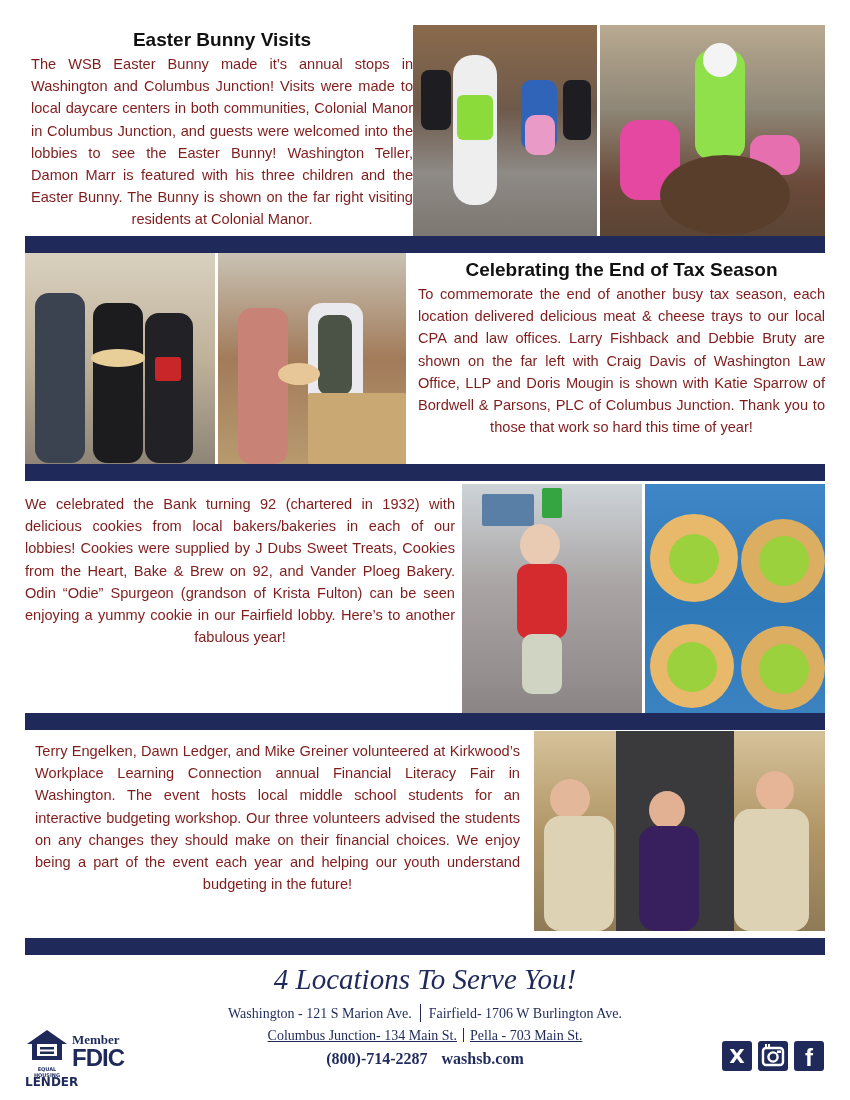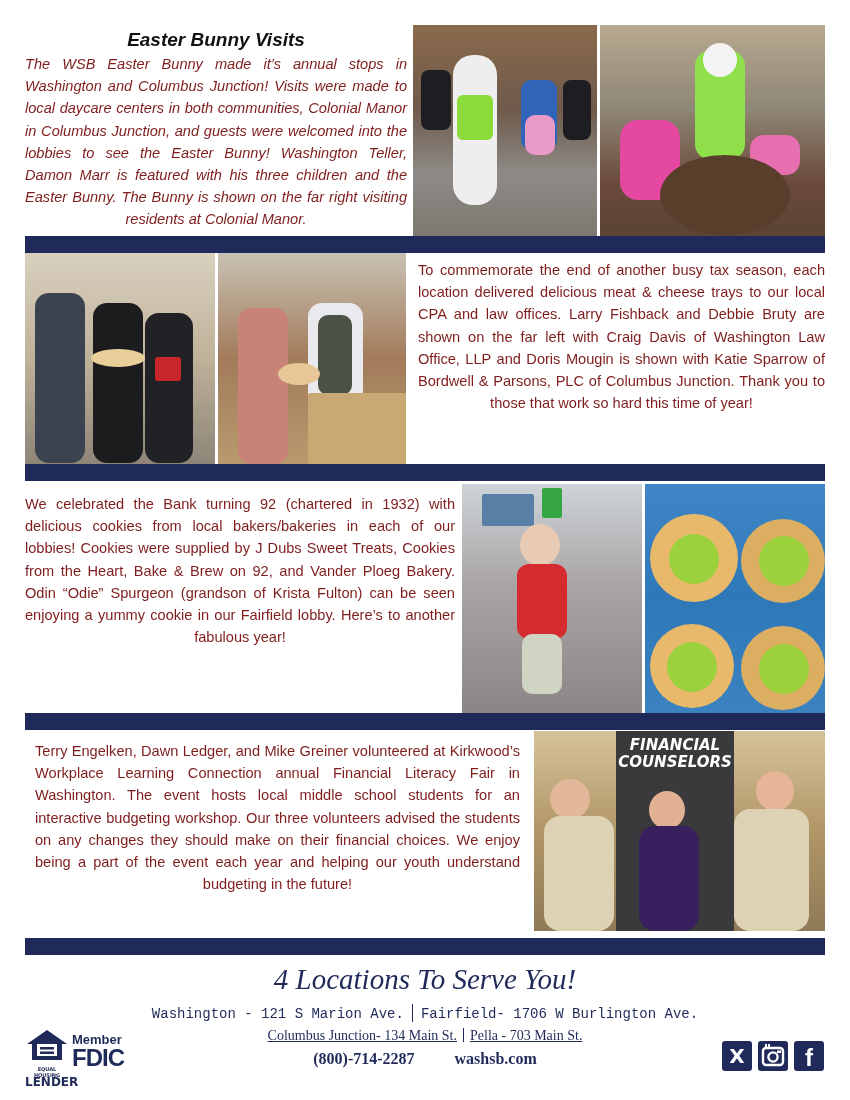--- a/index.html
+++ b/index.html
@@ -23,33 +23,33 @@
   .t-kid { background: linear-gradient(180deg, #cdd3d8 0%, #a9a4a3 45%, #8c8586 100%); }
   .t-cookies { background: linear-gradient(180deg, #3f86c6 0%, #2f78b8 50%, #3a82c0 100%); }
   .t-fin { background: linear-gradient(180deg, #d6c29a 0%, #b19667 50%, #8f7a57 100%); }
 
   .shape { position: absolute; border-radius: 50%; }
 
   .footer-title { position: absolute; top: 963px; left: 0; width: 850px; text-align: center; font-family: "Liberation Serif", serif; font-style: italic; font-size: 29px; color: #1f2a5a; }
   .footer-line { position: absolute; left: 0; width: 850px; text-align: center; font-family: "Liberation Serif", serif; font-size: 14px; color: #1f2a5a; }
   .footer-line .sep { display: inline-block; width: 1px; height: 18px; background: #1f2a5a; vertical-align: -4px; margin: 0 8px; }
   .footer-contact { position: absolute; top: 1050px; left: 0; width: 850px; text-align: center; font-family: "Liberation Serif", serif; font-size: 16px; font-weight: bold; color: #1f2a5a; }
-  .footer-contact span { margin: 0 18px; }
+  .footer-contact span { margin: 0 5px; }
 
   .ehl { position: absolute; left: 25px; top: 1028px; width: 44px; height: 48px; }
   .fdic { position: absolute; left: 72px; top: 1033px; color: #1f2a5a; }
-  .fdic .m { font-family: Liberation Sans, sans-serif; font-weight: bold; font-size: 13px; line-height: 13px; }
+  .fdic .m { font-family: Liberation Serif, serif; font-weight: bold; font-size: 13px; line-height: 13px; }
   .fdic .f { font-family: "Liberation Sans", sans-serif; font-weight: bold; font-size: 24px; line-height: 24px; letter-spacing: -1px; }
 
   .social { position: absolute; top: 1041px; width: 30px; height: 30px; background: #1f2a5a; border-radius: 3px; color: #fff; text-align: center; font-weight: bold; font-family: "DejaVu Sans", sans-serif; }
 </style>
 </head>
 <body>
 
-<div class="article" style="left:25px; top:29px; width:382px;font-style:italic;">
+<div class="article" style="left:31px; top:29px; width:382px;">
   <h2>Easter Bunny Visits</h2>
   <p>The WSB Easter Bunny made it’s annual stops in Washington and Columbus Junction! Visits were made to local daycare centers in both communities, Colonial Manor in Columbus Junction, and guests were welcomed into the lobbies to see the Easter Bunny! Washington Teller, Damon Marr is featured with his three children and the Easter Bunny. The Bunny is shown on the far right visiting residents at Colonial Manor.</p>
 </div>
 <div class="photo" style="left:413px; top:25px; width:412px; height:211px;">
   <div class="ph t-bunny1" style="left:0; width:184px;">
     <div class="shape" style="left:40px; top:30px; width:44px; height:150px; background:#eeeeee; border-radius:20px;"></div>
     <div class="shape" style="left:44px; top:70px; width:36px; height:45px; background:#8bdc3a; border-radius:6px;"></div>
     <div class="shape" style="left:108px; top:55px; width:36px; height:70px; background:#2f64b8; border-radius:10px;"></div>
     <div class="shape" style="left:112px; top:90px; width:30px; height:40px; background:#e99ac6; border-radius:10px;"></div>
     <div class="shape" style="left:8px; top:45px; width:30px; height:60px; background:#1d1d22; border-radius:8px;"></div>
@@ -76,20 +76,21 @@
   </div>
   <div class="ph t-tax2" style="left:193px; width:188px;">
     <div class="shape" style="left:20px; top:55px; width:50px; height:156px; background:#c98276; border-radius:14px;"></div>
     <div class="shape" style="left:90px; top:50px; width:55px; height:120px; background:#e9e9ee; border-radius:14px;"></div>
     <div class="shape" style="left:100px; top:62px; width:34px; height:80px; background:#4b5347; border-radius:10px;"></div>
     <div class="shape" style="left:60px; top:110px; width:42px; height:22px; background:#e7c798; border-radius:50%;"></div>
     <div class="shape" style="left:90px; top:140px; width:98px; height:71px; background:#c9a874; border-radius:2px;"></div>
   </div>
 </div>
 <div class="article" style="left:418px; top:259px; width:407px;">
+  <h2>Celebrating the End of Tax Season</h2>
   <p>To commemorate the end of another busy tax season, each location delivered delicious meat &amp; cheese trays to our local CPA and law offices. Larry Fishback and Debbie Bruty are shown on the far left with Craig Davis of Washington Law Office, LLP and Doris Mougin is shown with Katie Sparrow of Bordwell &amp; Parsons, PLC of Columbus Junction. Thank you to those that work so hard this time of year!</p>
 </div>
 
 <div class="bar" style="top:464px;"></div>
 
 <div class="article" style="left:25px; top:493px; width:430px;">
   <p>We celebrated the Bank turning 92 (chartered in 1932) with delicious cookies from local bakers/bakeries in each of our lobbies! Cookies were supplied by J Dubs Sweet Treats, Cookies from the Heart, Bake &amp; Brew on 92, and Vander Ploeg Bakery. Odin “Odie” Spurgeon (grandson of Krista Fulton) can be seen enjoying a yummy cookie in our Fairfield lobby. Here’s to another fabulous year!</p>
 </div>
 <div class="photo" style="left:462px; top:484px; width:363px; height:229px;">
   <div class="ph t-kid" style="left:0; width:180px;">
@@ -112,34 +113,33 @@
 </div>
 
 <div class="bar" style="top:713px;"></div>
 
 <div class="article" style="left:35px; top:740px; width:485px;">
   <p>Terry Engelken, Dawn Ledger, and Mike Greiner volunteered at Kirkwood’s Workplace Learning Connection annual Financial Literacy Fair in Washington. The event hosts local middle school students for an interactive budgeting workshop. Our three volunteers advised the students on any changes they should make on their financial choices. We enjoy being a part of the event each year and helping our youth understand budgeting in the future!</p>
 </div>
 <div class="photo" style="left:534px; top:731px; width:291px; height:200px;">
   <div class="ph t-fin" style="left:0; width:291px;">
     <div style="position:absolute; left:82px; top:0; width:118px; height:200px; background:#3a3a3c;"></div>
-    <div style="position:absolute; left:82px; top:6px; width:118px; text-align:center; color:#fff; font-family:'DejaVu Sans', sans-serif; font-weight:bold; font-style:italic; font-size:15px; line-height:17px;">FINANCIAL COUNSELORS</div>
     <div class="shape" style="left:16px; top:48px; width:40px; height:40px; background:#e3b89a;"></div>
     <div class="shape" style="left:10px; top:85px; width:70px; height:115px; background:#ddd3b4; border-radius:16px;"></div>
     <div class="shape" style="left:115px; top:60px; width:36px; height:38px; background:#e2b194;"></div>
     <div class="shape" style="left:105px; top:95px; width:60px; height:105px; background:#38205e; border-radius:16px;"></div>
     <div class="shape" style="left:222px; top:40px; width:38px; height:40px; background:#e6b496;"></div>
     <div class="shape" style="left:200px; top:78px; width:75px; height:122px; background:#ddd3b4; border-radius:16px;"></div>
   </div>
 </div>
 
 <div class="bar" style="top:938px;"></div>
 
 <div class="footer-title">4 Locations To Serve You!</div>
-<div class="footer-line" style="top:1004px;font-family:Liberation Mono, monospace;">
+<div class="footer-line" style="top:1004px;">
   <span>Washington - 121 S Marion Ave.</span><span class="sep"></span><span>Fairfield- 1706 W Burlington Ave.</span>
 </div>
 <div class="footer-line" style="top:1028px;text-decoration:underline;">
   <span>Columbus Junction- 134 Main St.</span><span class="sep" style="height:14px; vertical-align:-2px; margin:0 6px;"></span><span>Pella - 703 Main St.</span>
 </div>
 <div class="footer-contact">
   <span>(800)-714-2287</span>
   <span>washsb.com</span>
 </div>
 

